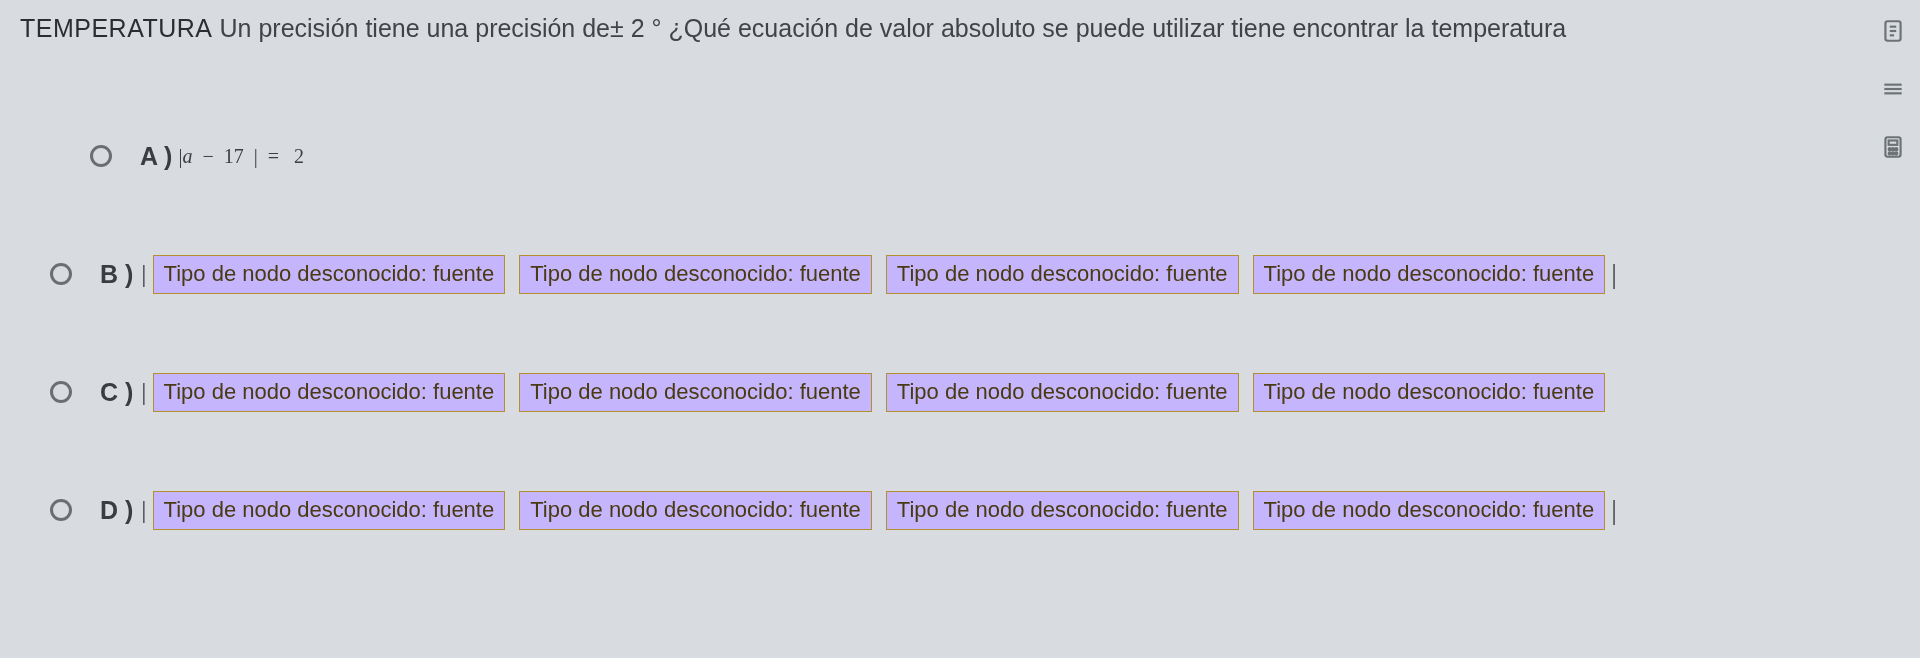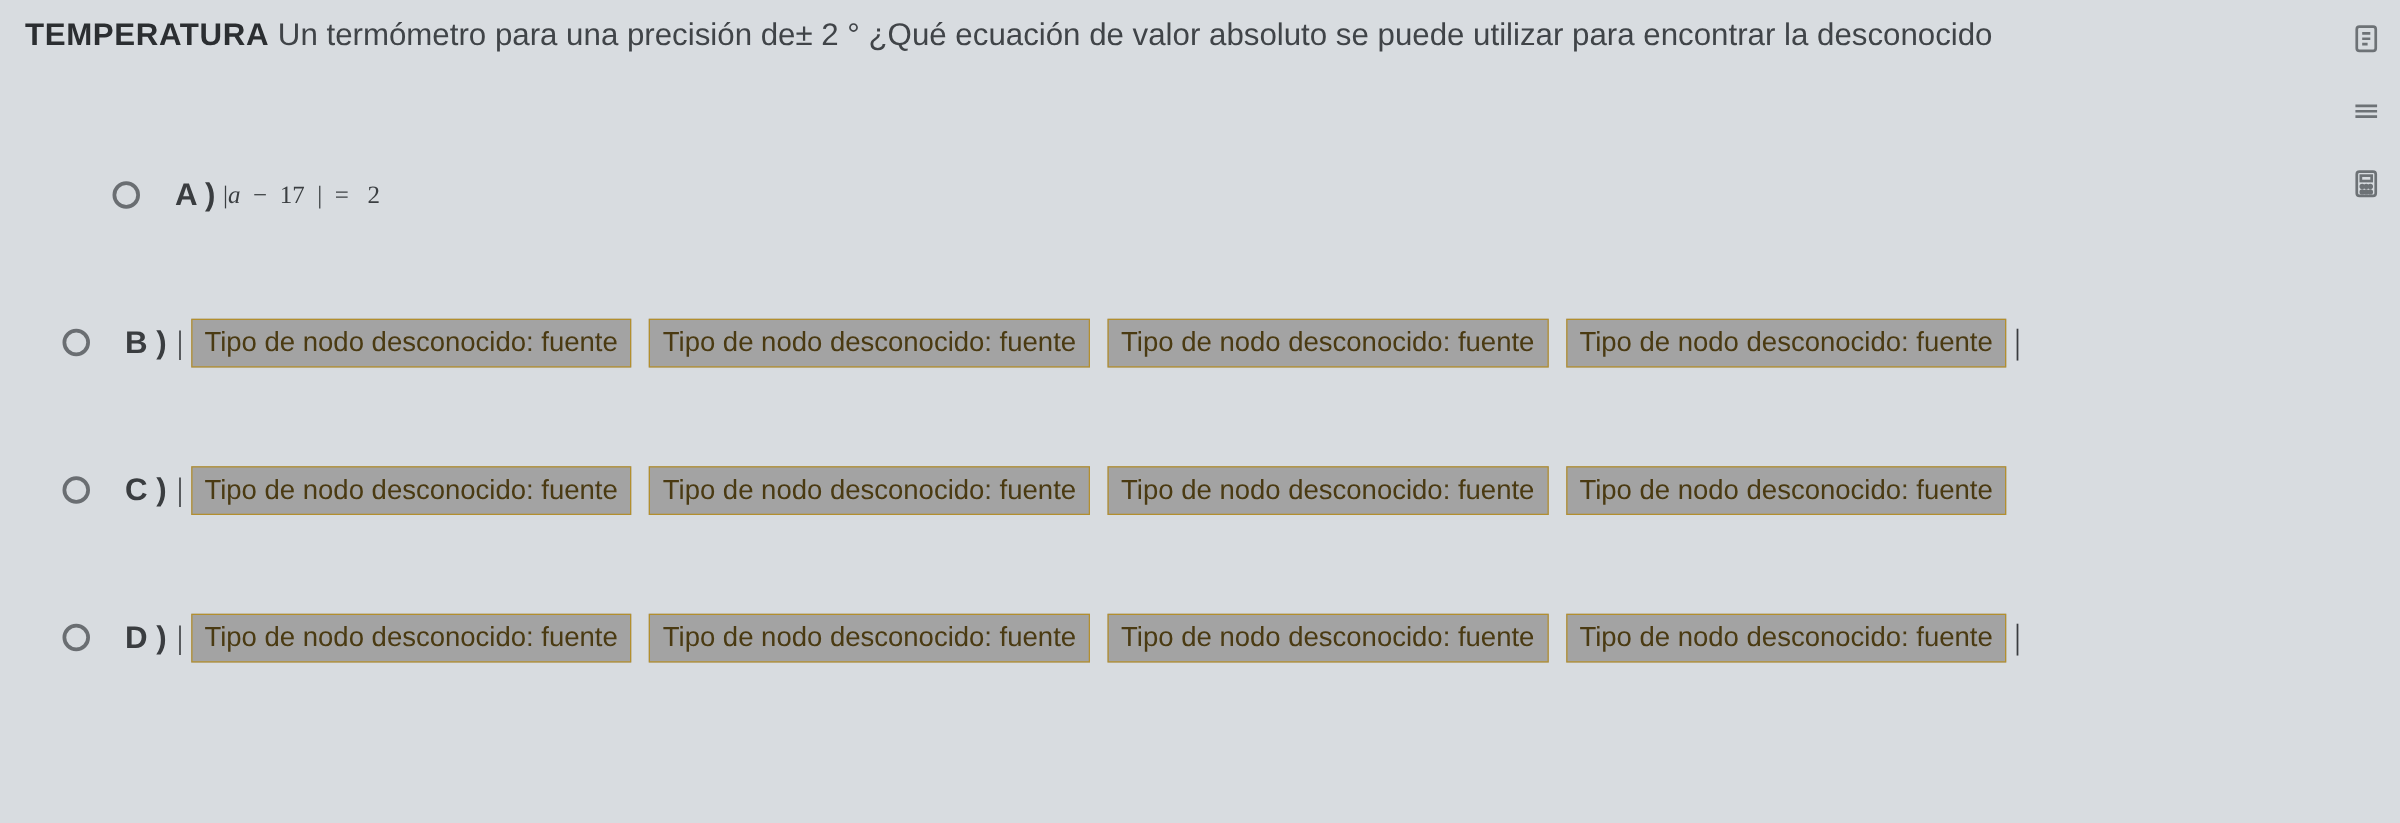--- a/index.html
+++ b/index.html
@@ -18,21 +18,21 @@
     .content {
       padding: 10px 20px 0 20px;
     }
     .question-text {
       color: #404448;
       font-size: 25px;
       line-height: 1.45;
       margin-bottom: 90px;
     }
     .question-text .bold-label {
-      font-weight: 700;
+      font-weight: 400;
       color: #2b2e31;
       letter-spacing: 0.5px;
     }
     .options {
       padding-left: 30px;
     }
     .option-row {
       display: flex;
       align-items: center;
       margin-bottom: 78px;
@@ -73,21 +73,21 @@
       font-family: 'Times New Roman', serif;
       display: inline-block;
     }
     .chips {
       display: flex;
       gap: 14px;
       align-items: center;
       flex-wrap: nowrap;
     }
     .chip {
-      background: #a3a3a3;
+      background: #c4b5fd;
       border: 1px solid #b38f2e;
       color: #4a3a12;
       font-size: 22px;
       padding: 4px 10px 4px 10px;
       white-space: nowrap;
       line-height: 1.3;
     }
     .trailing-pipe {
       font-size: 28px;
       color: #3a3d40;
@@ -117,21 +117,21 @@
       stroke: #6d7276;
       fill: none;
       stroke-width: 2;
     }
   </style>
 </head>
 <body>
 
 <div class="content">
   <div class="question-text">
-    <span class="bold-label">TEMPERATURA</span><span> Un termómetro para una precisión de</span><span>± 2 °</span> <span>¿Qué ecuación de valor absoluto se puede utilizar para encontrar la desconocido</span><br>
+    <span class="bold-label">TEMPERATURA</span><span> Un precisión tiene una precisión de</span><span>± 2 °</span> <span>¿Qué ecuación de valor absoluto se puede utilizar tiene encontrar la temperatura</span><br>
   </div>
 
   <div class="options">
 
     <div class="option-row first">
       <div class="radio"></div>
       <span class="option-label">A )</span>
       <span class="equation">
         |<span class="italic">a</span>&nbsp;&nbsp;−&nbsp;&nbsp;17&nbsp;&nbsp;|&nbsp;&nbsp;=&nbsp;&nbsp;&nbsp;2
       </span>

